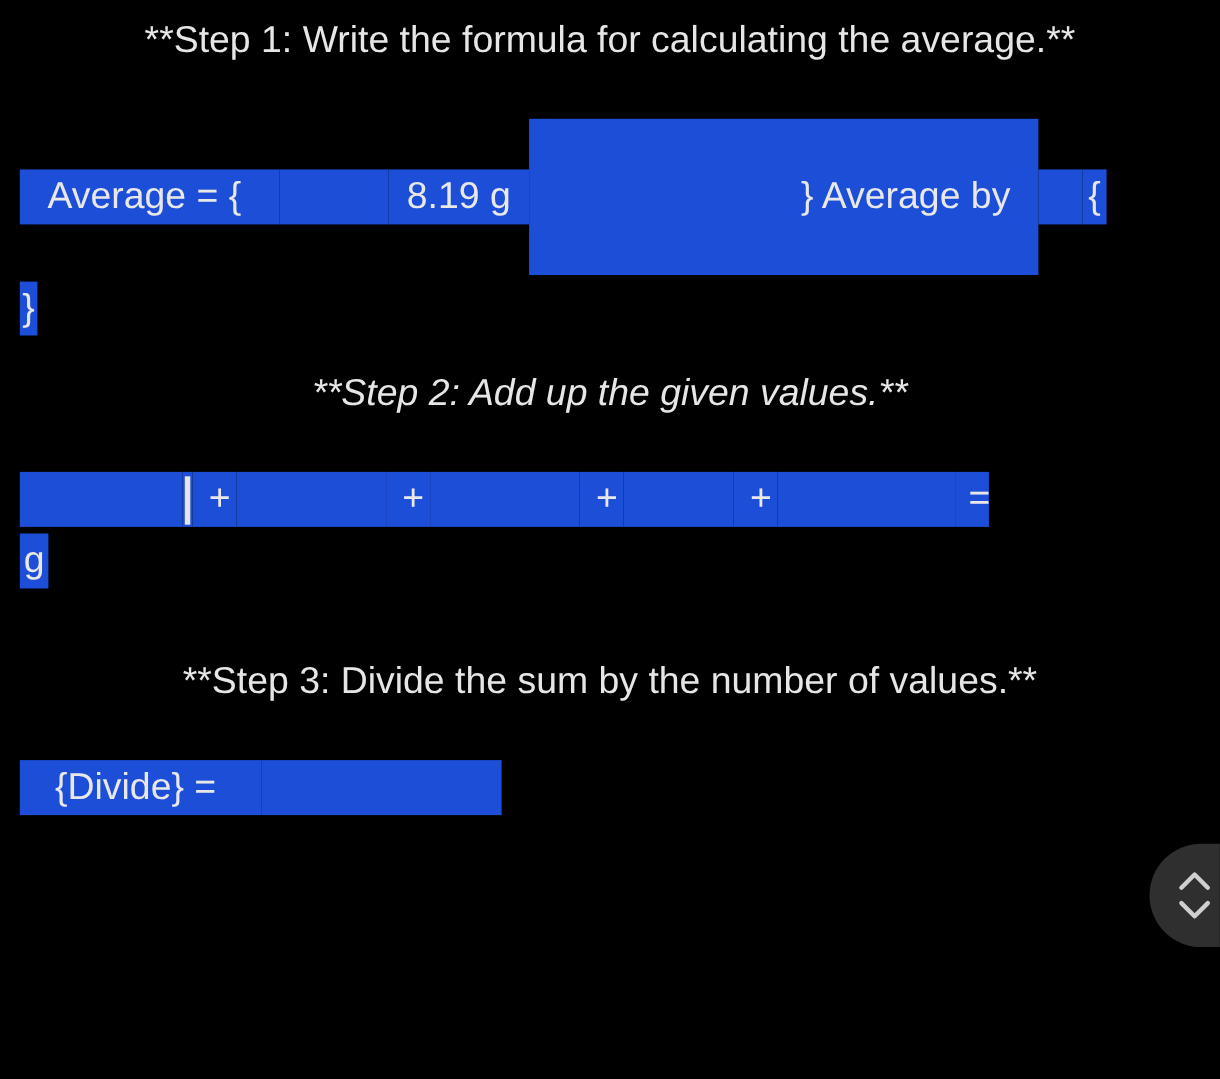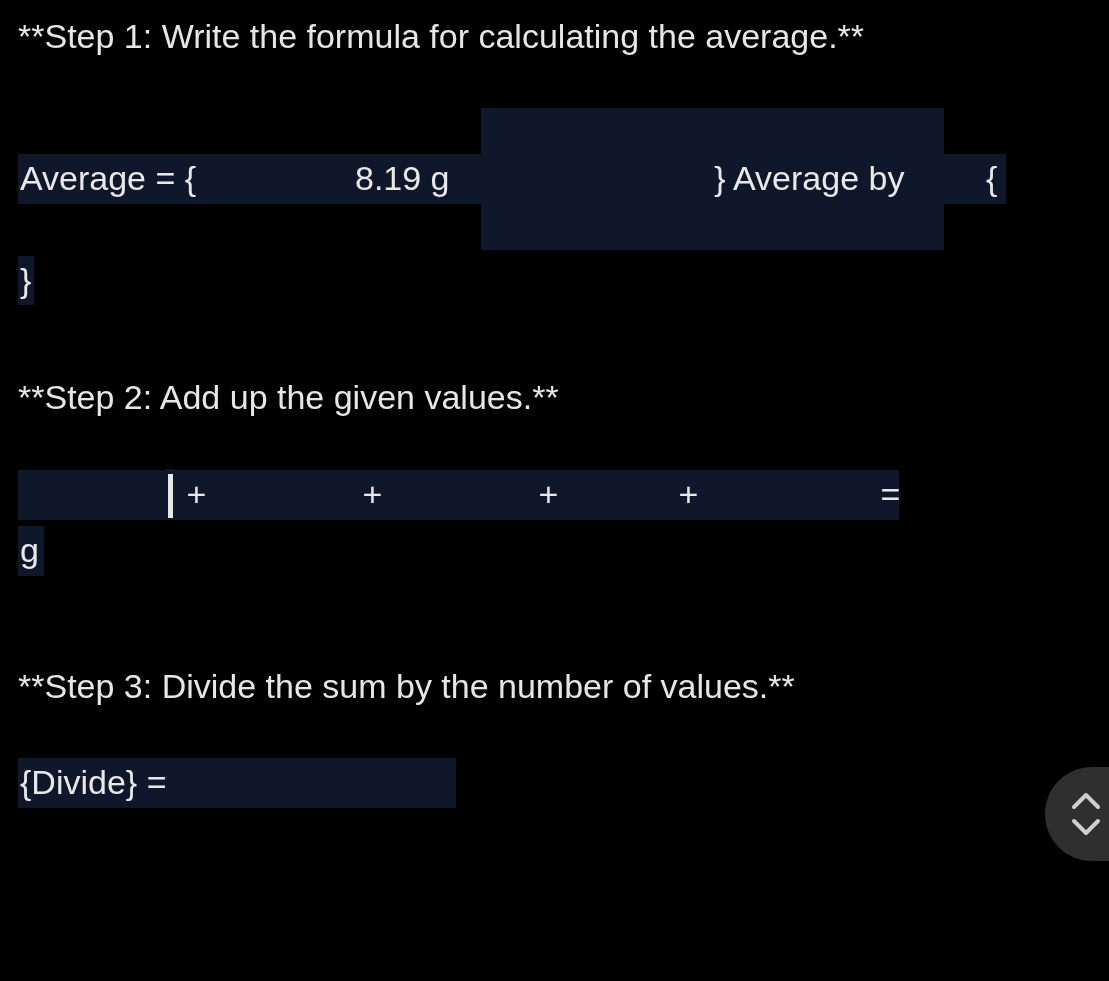--- a/index.html
+++ b/index.html
@@ -10,37 +10,38 @@
     font-family: "Helvetica Neue", Arial, sans-serif;
     font-size: 34px;
     line-height: 1.35;
   }
   .page {
     width: 1109px;
     min-height: 981px;
     padding: 10px 18px 20px 18px;
     box-sizing: border-box;
     position: relative;
+    text-align: center;
   }
   .step-text {
     color: #e6e6e6;
     margin-top: 4px;
     margin-bottom: 48px;
   }
   .step1 { margin-bottom: 48px; }
-  .step2 { margin-top: 70px; margin-bottom: 48px; }
-  .step3 { margin-top: 88px; margin-bottom: 48px; }
+  .step2 { margin-top: 30px; margin-bottom: 48px; font-style: italic; }
+  .step3 { margin-top: 62px; margin-bottom: 48px; }
   .hl-line {
     display: flex;
     flex-wrap: wrap;
     align-items: center;
     margin-bottom: 6px;
   }
   .hl {
-    background: #0f172a;
+    background: #1d4ed8;
     color: #e8e8e8;
     padding: 2px 2px;
     display: inline-block;
     box-sizing: border-box;
     white-space: pre;
   }
   .hl.w-lead { width: 236px; }
   .hl.w-gapblank { width: 99px; }
   .hl.w-val { width: 128px; }
   .hl.w-aftdivby { width: 463px; }

